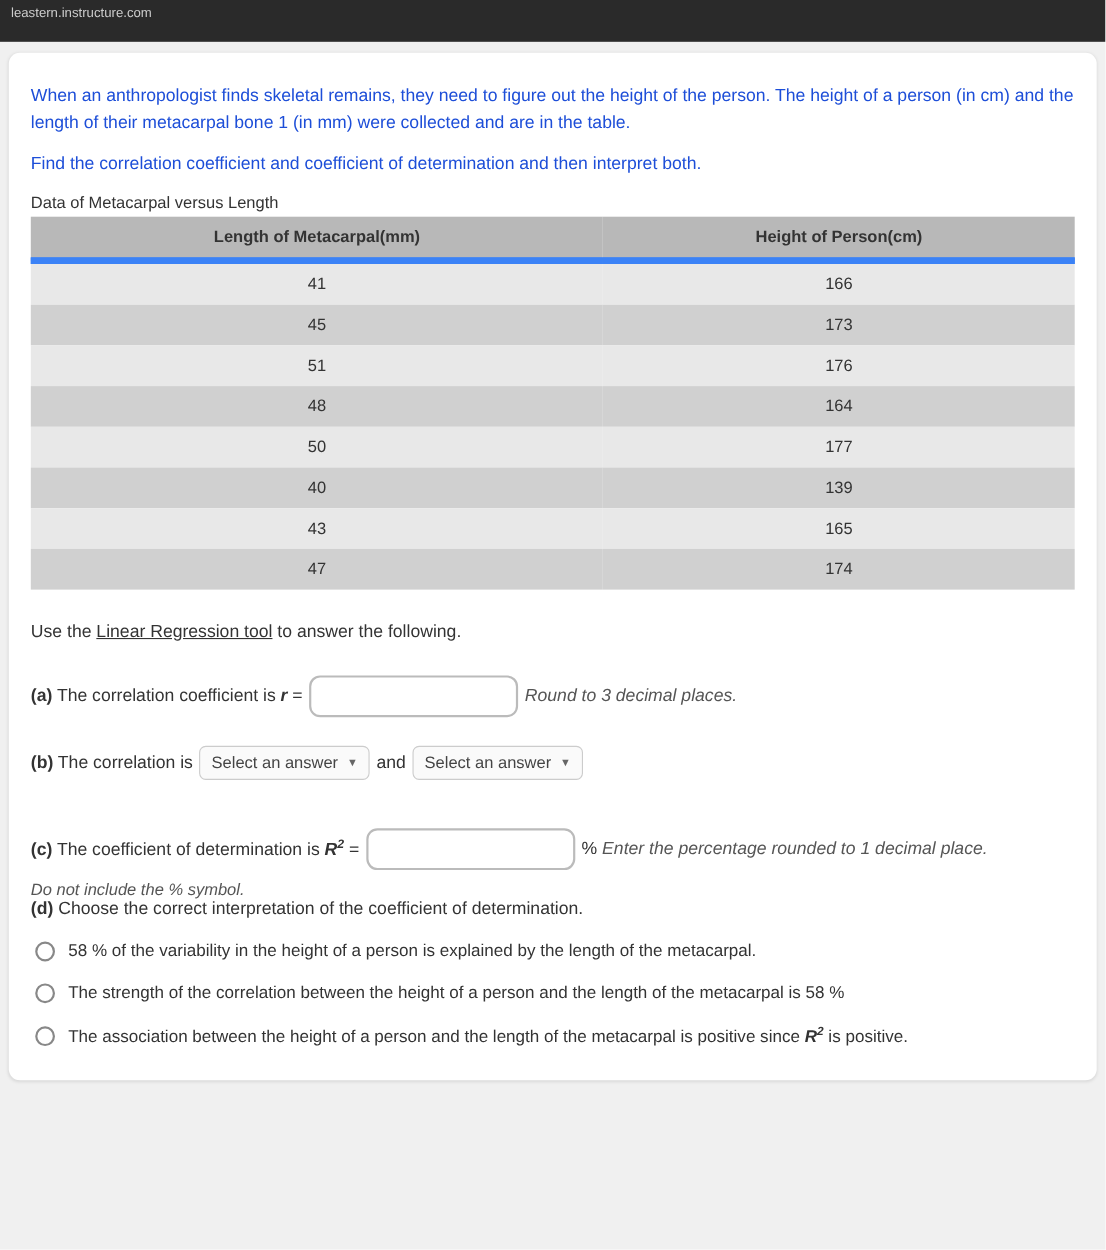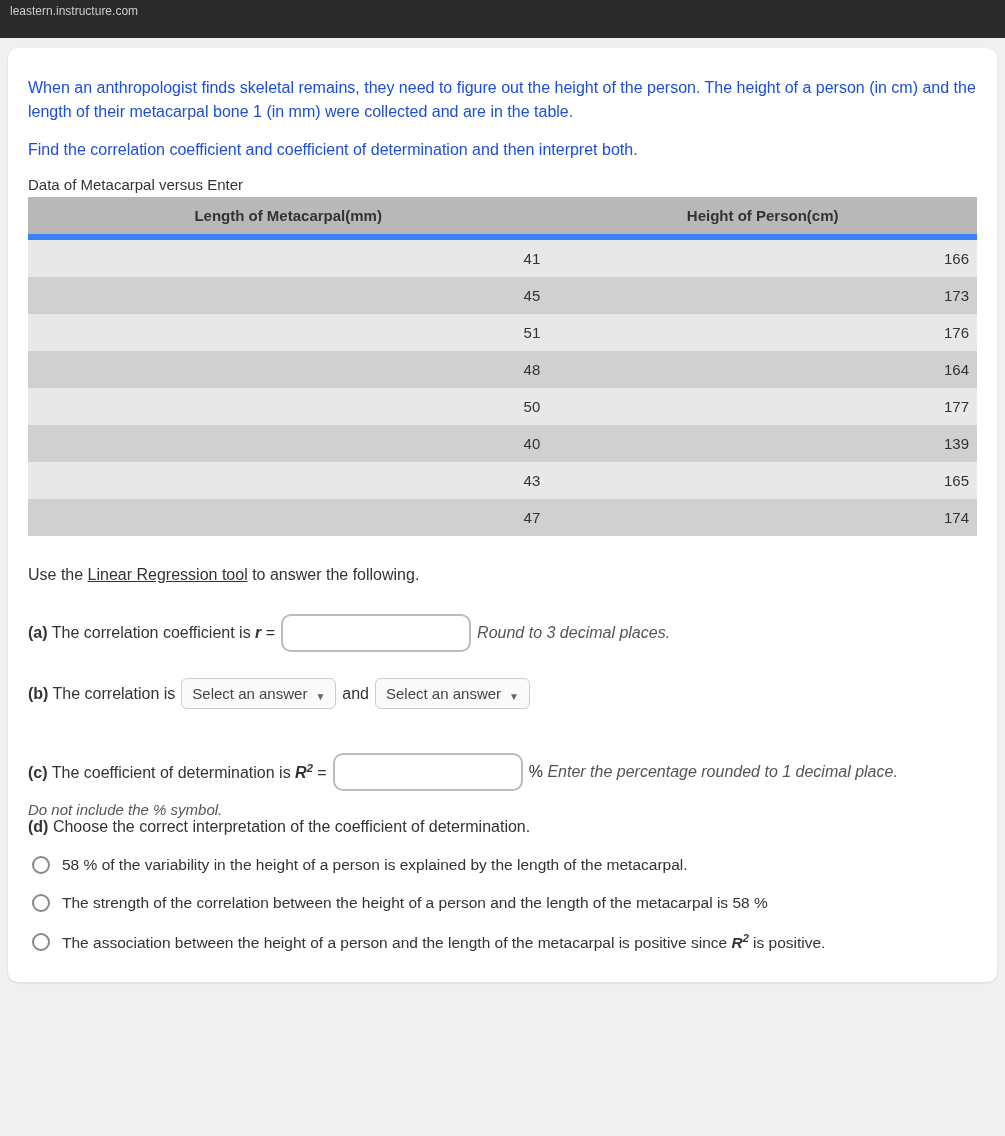--- a/index.html
+++ b/index.html
@@ -44,21 +44,21 @@
   }
   table.data th {
     background: #b8b8b8;
     font-weight: bold;
     text-align: center;
     padding: 10px 8px;
     border-bottom: 6px solid #3b82f6;
   }
   table.data td {
     padding: 10px 8px;
-    text-align: right;
+    text-align: center;
   }
   table.data tr:nth-child(odd) td { background: #e8e8e8; }
   table.data tr:nth-child(even) td { background: #d0d0d0; }
   .section-gap { margin-top: 30px; }
   .tool-line { font-size: 16px; color: #333; margin-bottom: 30px; }
   .tool-link { text-decoration: underline; color: #333; cursor: pointer; }
   .q-line {
     font-size: 16px;
     color: #333;
     margin-bottom: 26px;
@@ -71,21 +71,21 @@
     display: inline-block;
     border: 2px solid #bbb;
     border-radius: 10px;
     min-width: 190px;
     height: 38px;
     vertical-align: middle;
     background: #fff;
   }
   .select-box {
     display: inline-flex;
-    align-items: flex-end;
+    align-items: center;
     border: 1px solid #ccc;
     border-radius: 6px;
     padding: 6px 10px;
     background: #fafafa;
     font-size: 15px;
     color: #444;
     cursor: pointer;
     gap: 8px;
   }
   .caret {
@@ -116,21 +116,21 @@
 <body>
 
 <div class="tab-bar">
   <span>leastern.instructure.com</span>
 </div>
 
 <div class="content-card">
 
   <p class="prompt-text">When an anthropologist finds skeletal remains, they need to figure out the height of the person. The height of a person (in cm) and the length of their metacarpal bone 1 (in mm) were collected and are in the table.</p>
   <p class="prompt-text">Find the correlation coefficient and coefficient of determination and then interpret both.</p>
-  <p class="table-caption">Data of Metacarpal versus Enter</p>
+  <p class="table-caption">Data of Metacarpal versus Length</p>
 
   <table class="data">
     <thead>
       <tr>
         <th>Length of Metacarpal(mm)</th>
         <th>Height of Person(cm)</th>
       </tr>
     </thead>
     <tbody id="table-body">
         <tr>

